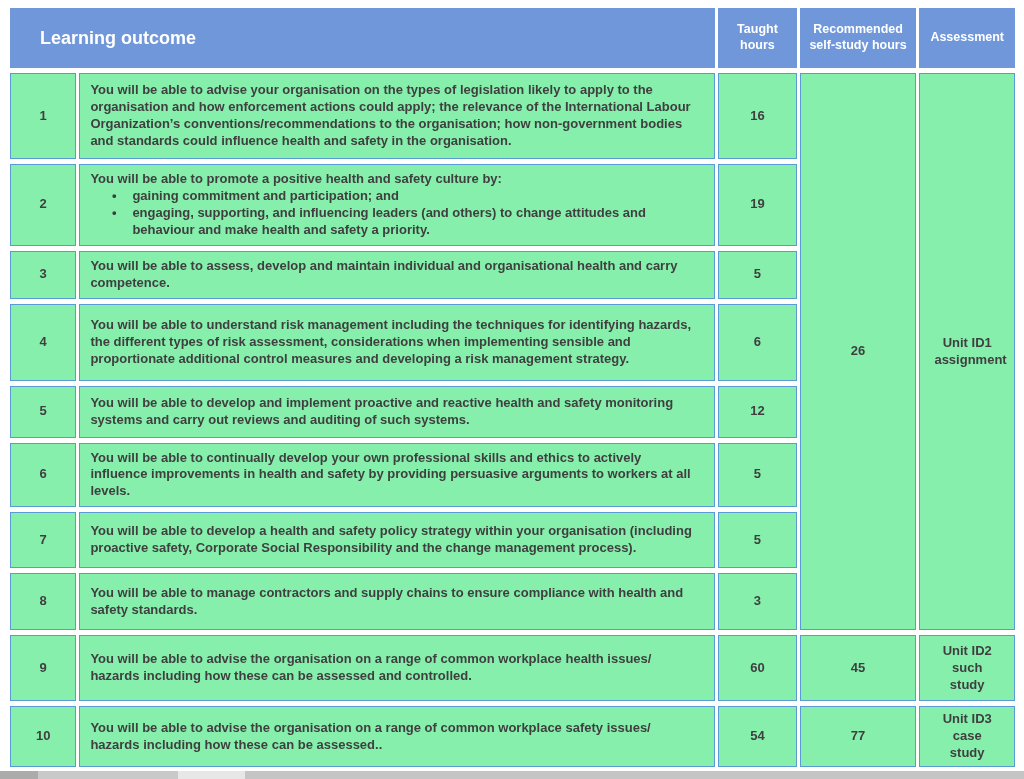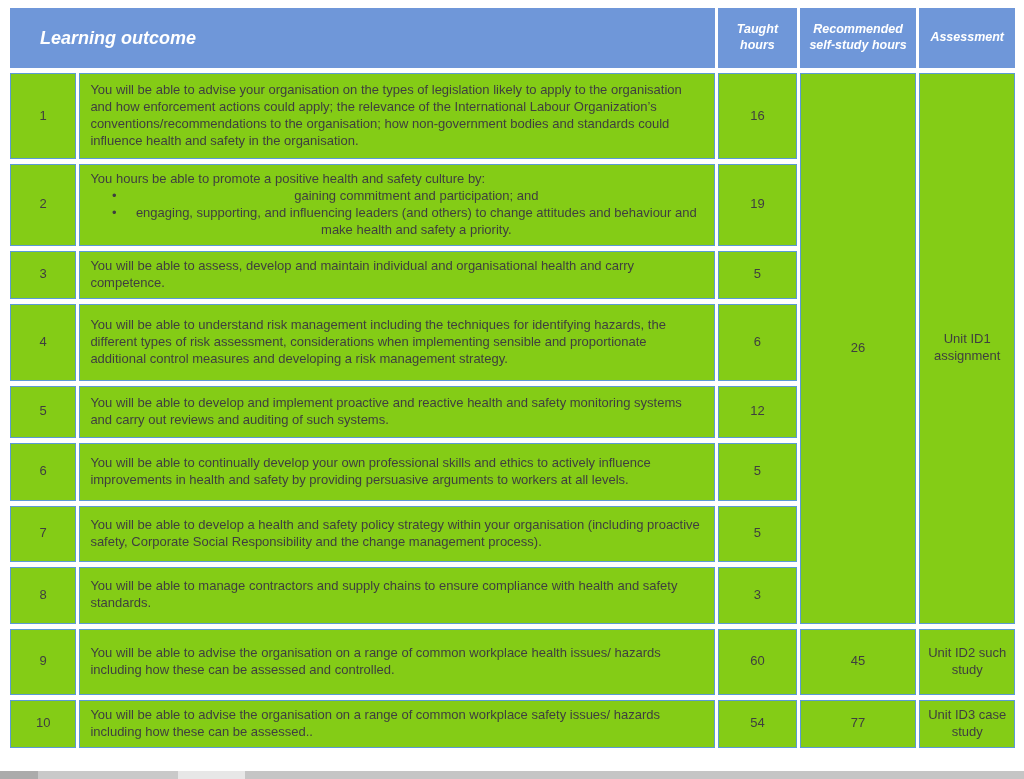--- a/index.html
+++ b/index.html
@@ -33,55 +33,55 @@
     background:var(--header-bg);
     color:var(--header-text);
     font-weight:bold;
     vertical-align:middle;
     text-align:center;
     font-size:12.5px;
     line-height:1.25;
     height:60px;
     padding:4px 6px;
     border:none;
-    font-style:italic;
   }
   th.th-main{
     text-align:left;
     padding-left:30px;
     font-size:18px;
   }
 
   td{
     border:1.5px solid var(--border);
-    background:#84cc16;
+    background:#86efac;
     font-size:13px;
     line-height:1.3;
     vertical-align:middle;
     color:var(--text);
+    font-weight:bold;
   }
   td.num{text-align:center;}
   td.txt{padding:6px 14px 6px 10px;}
   td.hrs{text-align:center;}
-  td.asm{text-align:center;padding:4px 7px;}
+  td.asm{text-align:center;padding:4px 14px;}
 
   tbody tr.r1{height:86px;}
   tbody tr.r2{height:80px;}
   tbody tr.r3{height:48px;}
   tbody tr.r4{height:77px;}
   tbody tr.r5{height:52px;}
   tbody tr.r6{height:58px;}
   tbody tr.r7{height:56px;}
   tbody tr.r8{height:57px;}
   tbody tr.r9{height:66px;}
   tbody tr.r10{height:48px;}
 
   .bullet-row{display:flex;}
   .bullet{flex:0 0 16px;margin-left:16px;text-align:center;}
-  .bullet-text{flex:1;padding-left:10px;text-align:center;}
+  .bullet-text{flex:1;padding-left:10px;}
 
   .bottom-strip{
     position:absolute;left:0;top:771px;width:1024px;height:8px;
     display:flex;
   }
   .seg1{width:38px;background:#ababab;}
   .seg2{width:140px;background:#c9c9c9;}
   .seg3{width:67px;background:#e7e7e7;}
   .seg4{flex:1;background:#c5c5c5;}
 </style>
@@ -110,21 +110,21 @@
       <tr class="r1">
         <td class="num">1</td>
         <td class="txt">You will be able to advise your organisation on the types of legislation likely to apply to the organisation and how enforcement actions could apply; the relevance of the International Labour Organization’s conventions/recommendations to the organisation; how non-government bodies and standards could influence health and safety in the organisation.</td>
         <td class="hrs">16</td>
         <td class="hrs" rowspan="8">26</td>
         <td class="asm" rowspan="8">Unit ID1 assignment</td>
       </tr>
       <tr class="r2">
         <td class="num">2</td>
         <td class="txt">
-          <div>You hours be able to promote a positive health and safety culture by:</div>
+          <div>You will be able to promote a positive health and safety culture by:</div>
           <div class="bullet-row">
             <span class="bullet">•</span>
             <span class="bullet-text">gaining commitment and participation; and</span>
           </div>
           <div class="bullet-row">
             <span class="bullet">•</span>
             <span class="bullet-text">engaging, supporting, and influencing leaders (and others) to change attitudes and behaviour and make health and safety a priority.</span>
           </div>
         </td>
         <td class="hrs">19</td>

